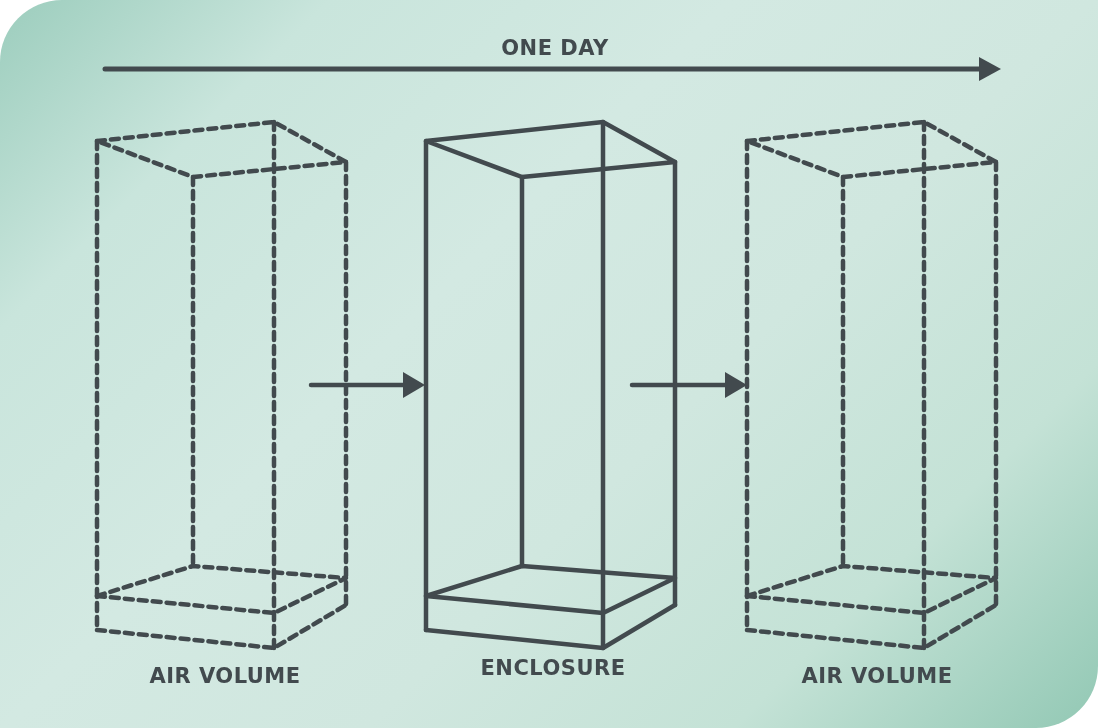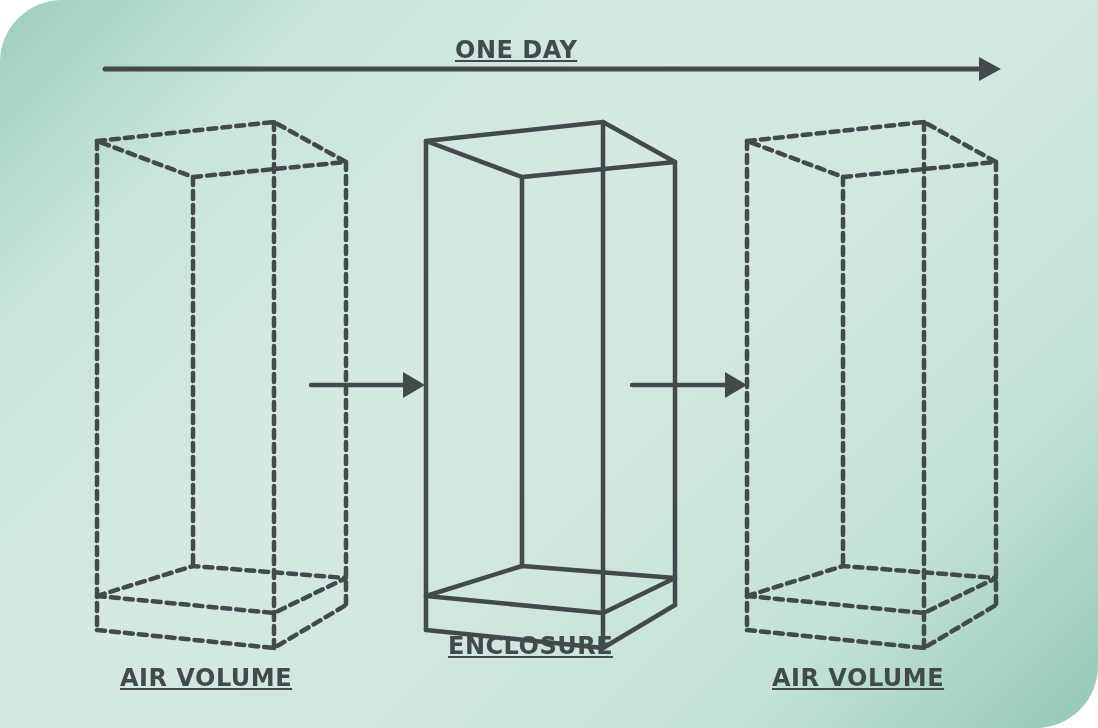--- a/index.html
+++ b/index.html
@@ -6,21 +6,21 @@
   body { width: 1098px; height: 728px; background: #ffffff; position: relative; overflow: hidden; }
   .panel {
     position: absolute; left: 0; top: 0; width: 1098px; height: 728px;
     border-radius: 62px 0 62px 0;
     background: linear-gradient(135deg, #9ccdbd 0%, #c9e5dc 18%, #d3e9e2 40%, #d0e7df 60%, #c4e2d6 80%, #92c8b4 100%);
     overflow: hidden;
   }
   svg.diagram { position: absolute; left: 0; top: 0; }
   .label {
     position: absolute; font-family: "DejaVu Sans", sans-serif; font-weight: bold;
-    color: #424a4e; font-size: 24px; letter-spacing: 0.5px; white-space: nowrap; text-decoration: underline;
+    color: #424a4e; font-size: 21px; letter-spacing: 0.5px; text-align: center; white-space: nowrap;
   }
 </style>
 </head>
 <body>
 
 <div class="panel">
   <svg class="diagram" width="1098" height="728" viewBox="0 0 1098 728">
     <defs>
       <g id="boxshape">
 
@@ -62,16 +62,16 @@
     <g>
       <line x1="632" y1="385" x2="727" y2="385" stroke="#424a4e" stroke-width="4.5" stroke-linecap="round"></line>
       <polygon points="725,372 747,385 725,398" fill="#424a4e"></polygon>
     </g>
   </svg>
 
   <div class="label" style="left:455px; top:36px; width:200px;">ONE DAY</div>
 
   <div class="label" style="left:120px; top:664px; width:210px;">AIR VOLUME</div>
 
-  <div class="label" style="left:448px; top:632px; width:210px;">ENCLOSURE</div>
+  <div class="label" style="left:448px; top:656px; width:210px;">ENCLOSURE</div>
 
   <div class="label" style="left:772px; top:664px; width:210px;">AIR VOLUME</div>
 </div>
 
 </body></html>

